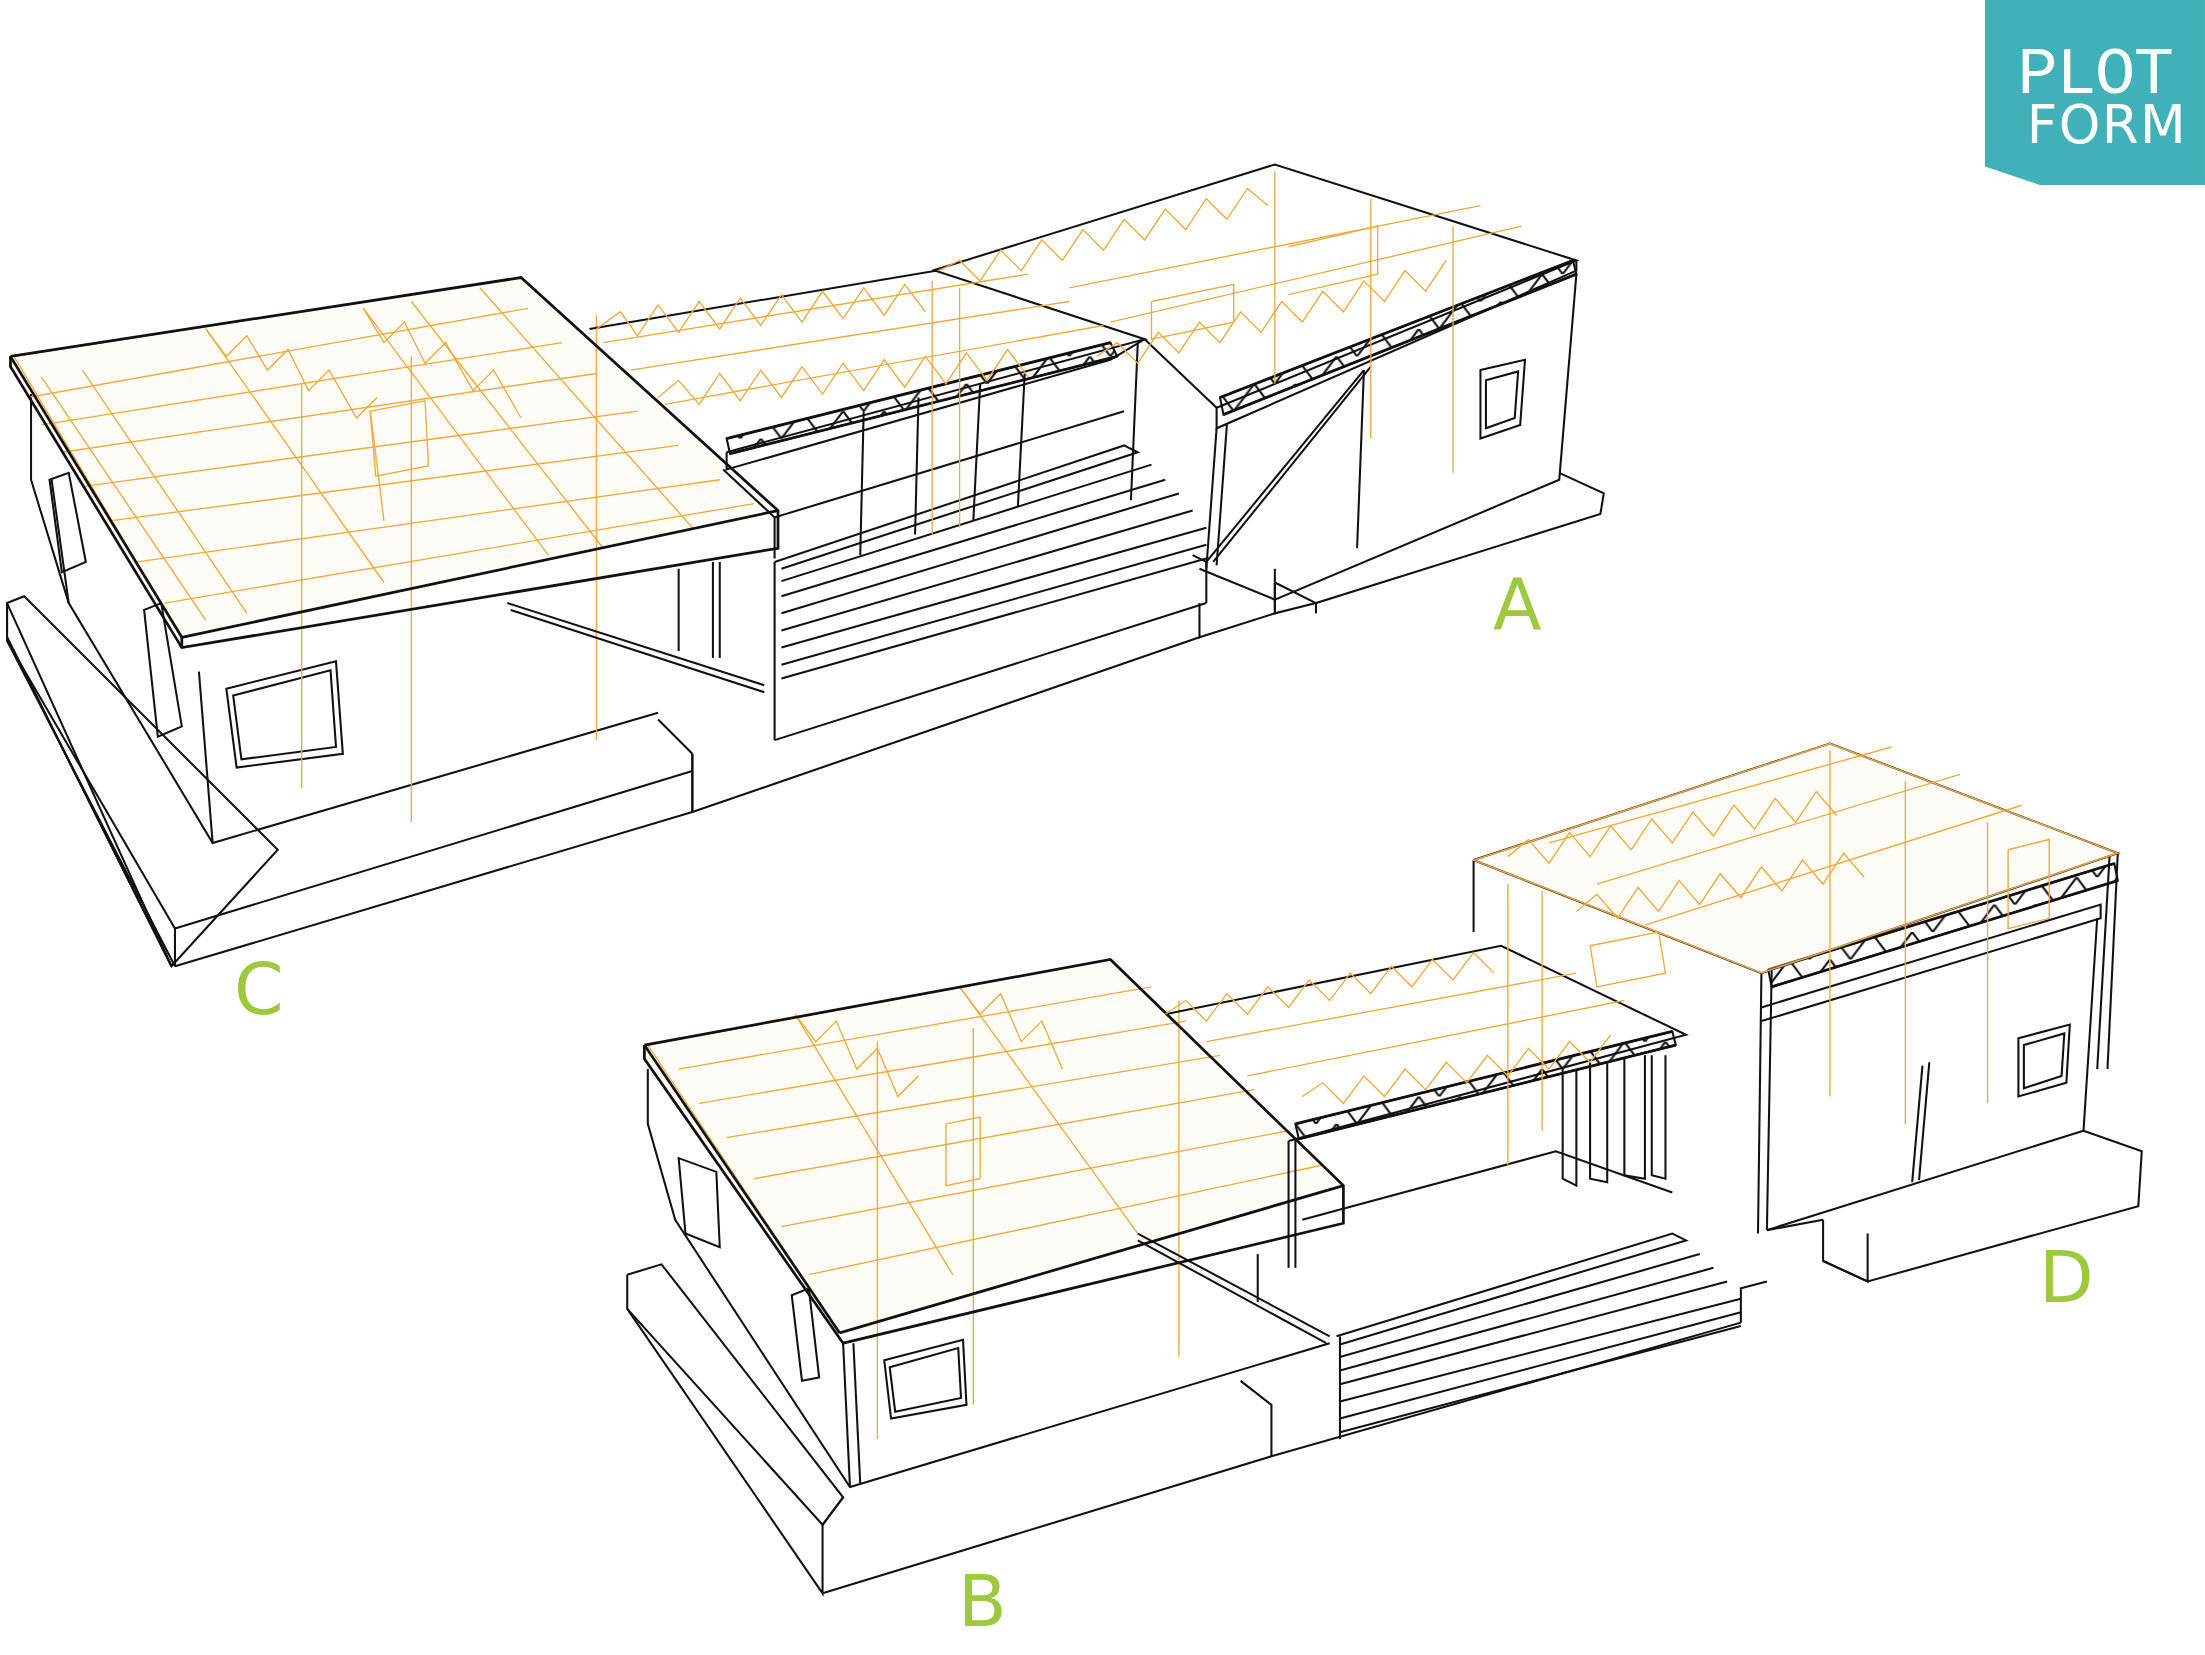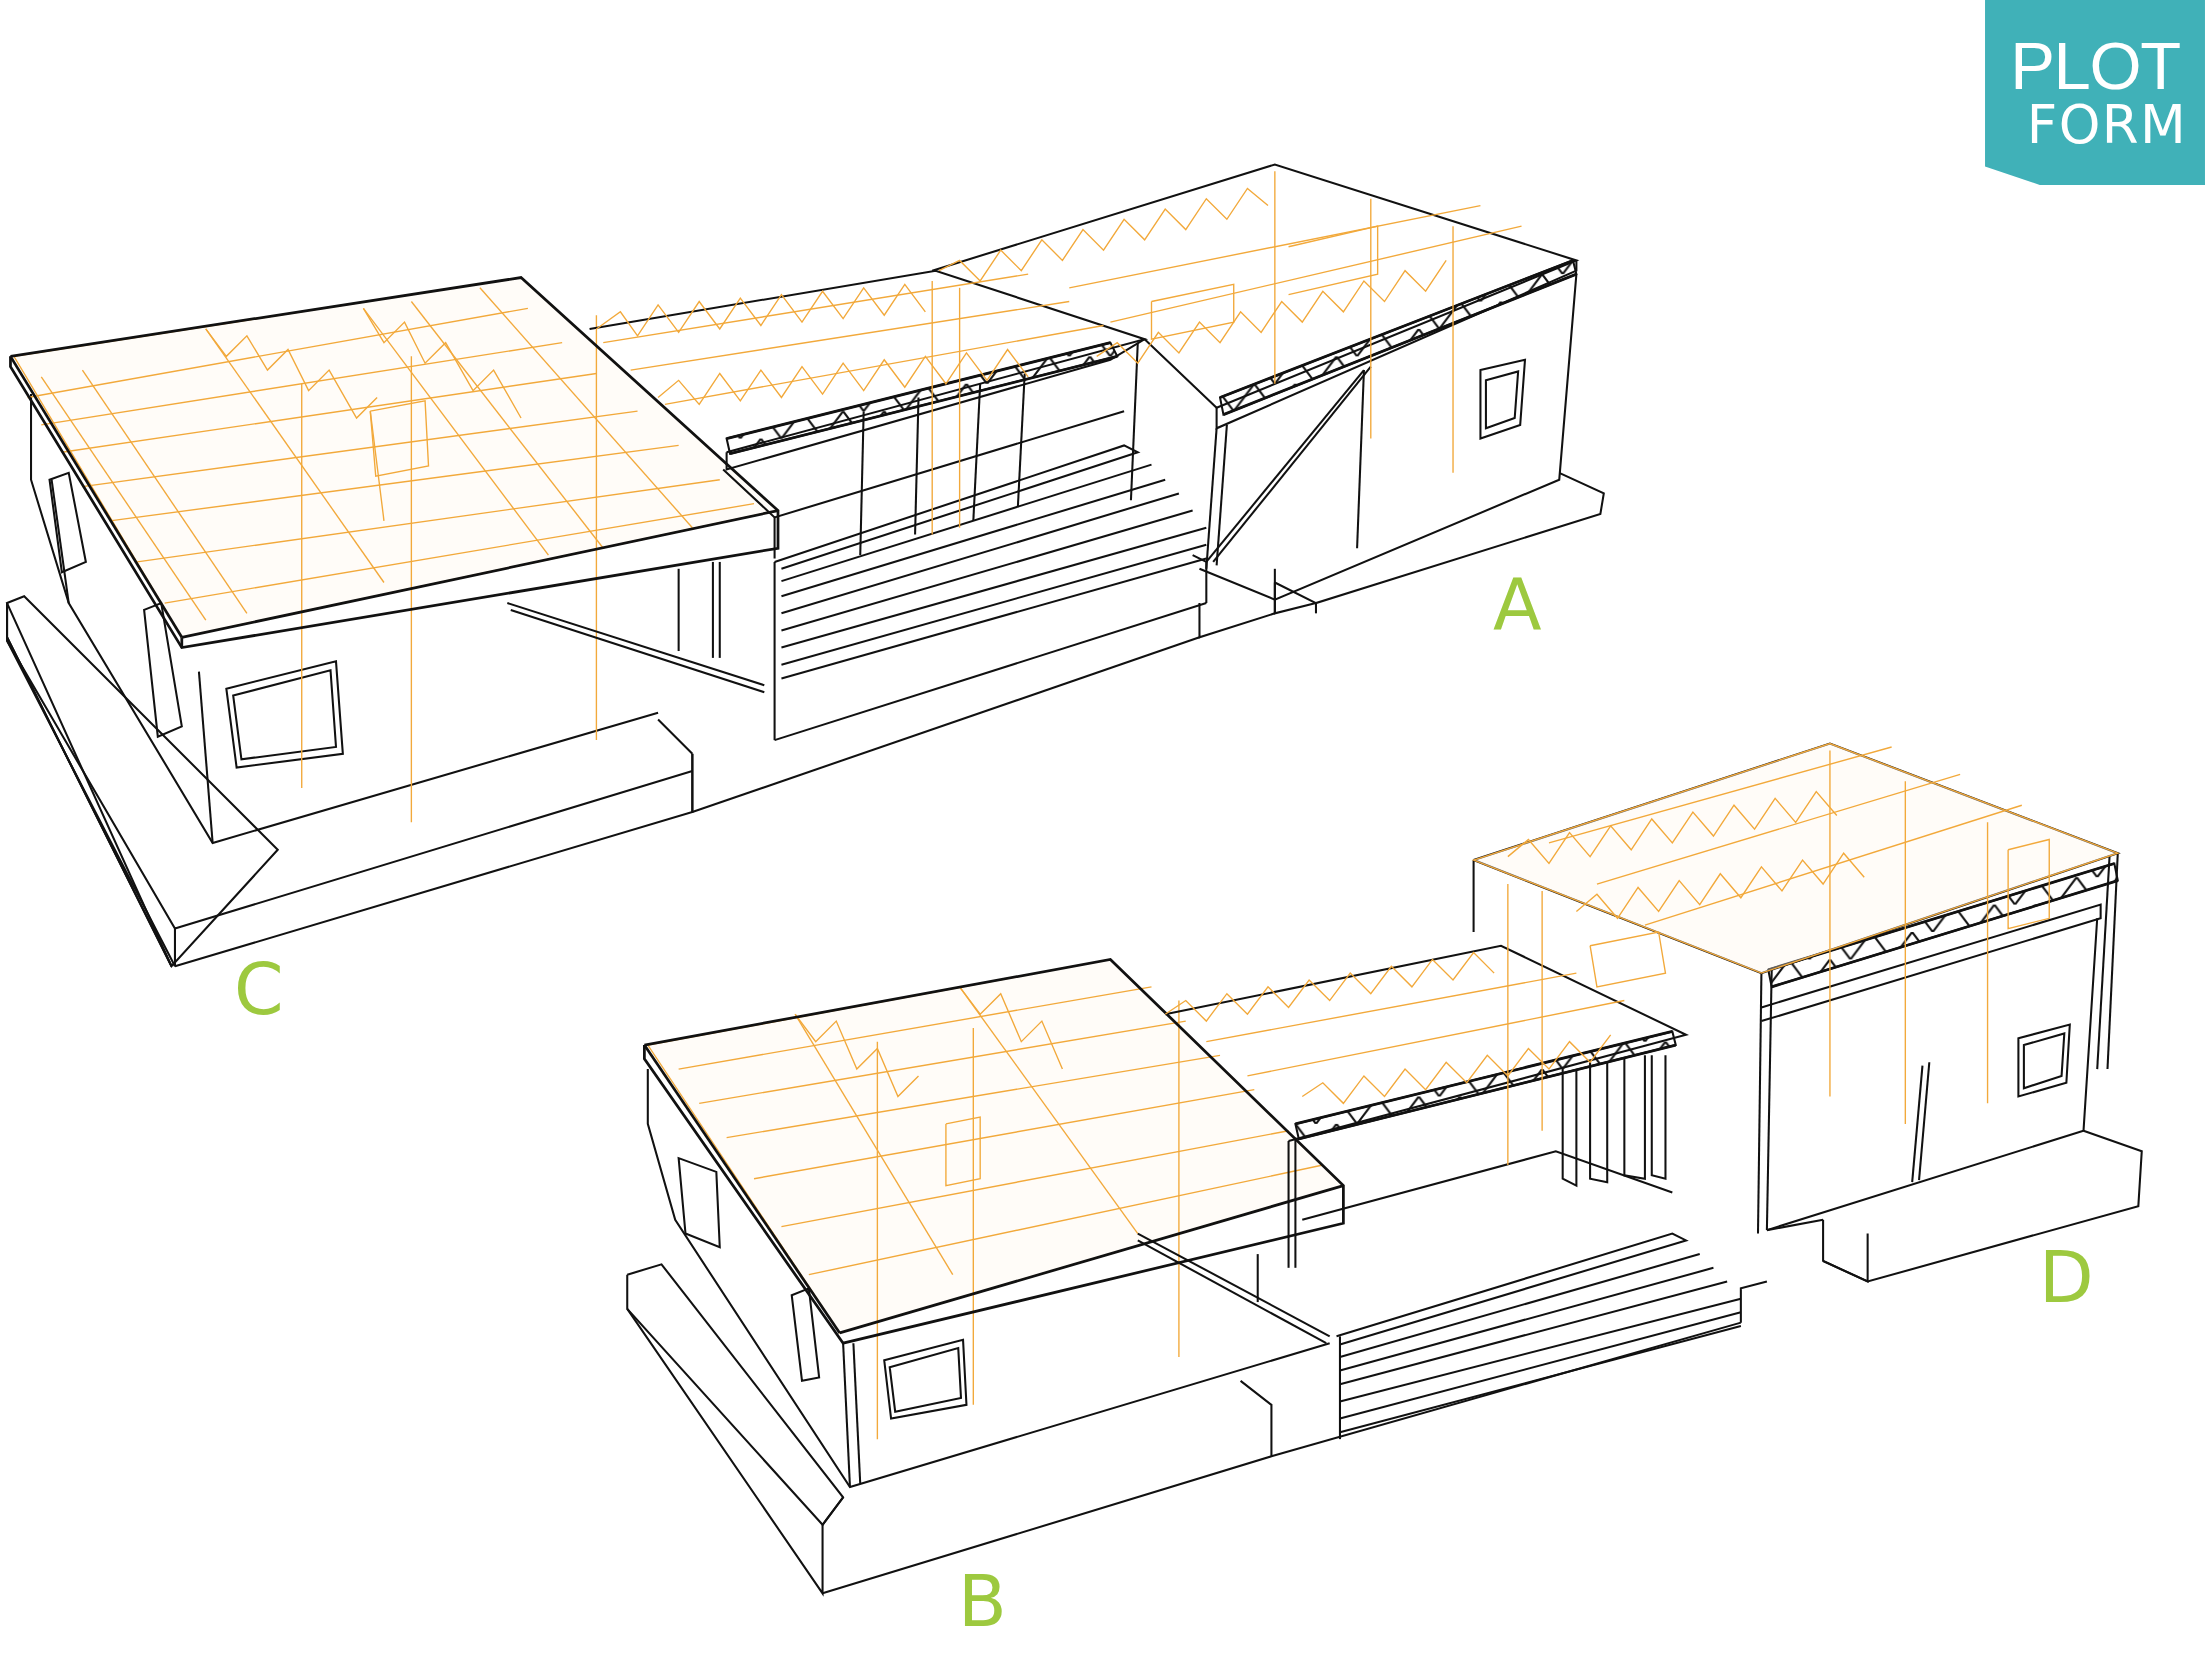--- a/index.html
+++ b/index.html
@@ -1,20 +1,20 @@
 <!DOCTYPE html>
 <html style="font-size:11px"><head>
 <meta charset="utf-8">
 <style>
   html, body { margin: 0; padding: 0; background: #ffffff; }
   body { width: 2205px; height: 1655px; position: relative; overflow: hidden; font-family: "DejaVu Sans", sans-serif; }
   #canvas { position: absolute; left: 0; top: 0; width: 2205px; height: 1655px; }
   .logo { position: absolute; left: 1985px; top: 0; width: 220px; height: 185px; }
   .logo-text { position: absolute; left: 0; width: 220px; text-align: center; color: #ffffff; }
-  .logo-line1 { top: 32px; font-family: Liberation Sans, sans-serif; font-size: 67px; line-height: 67px; letter-spacing: -1.4px; }
+  .logo-line1 { top: 42px; font-family: Liberation Mono, monospace; font-size: 67px; line-height: 67px; letter-spacing: -1.4px; }
   .logo-line2 { top: 96px; font-family: "DejaVu Sans", sans-serif; font-size: 53px; line-height: 58px; letter-spacing: 1.4px; font-weight: normal; padding-left: 12px; }
   .variant-label { position: absolute; font-family: "DejaVu Sans", sans-serif; font-size: 71px; line-height: 71px; color: #9dc93f; }
 </style>
 </head>
 <body>
 
 <svg id="canvas" viewBox="0 0 3217 2415" xmlns="http://www.w3.org/2000/svg">
   <defs>
     <pattern id="trussTop" patternUnits="userSpaceOnUse" width="60" height="40">
       <path d="M0 40 L30 0 L60 40" fill="none" stroke="#111" stroke-width="3"></path>

